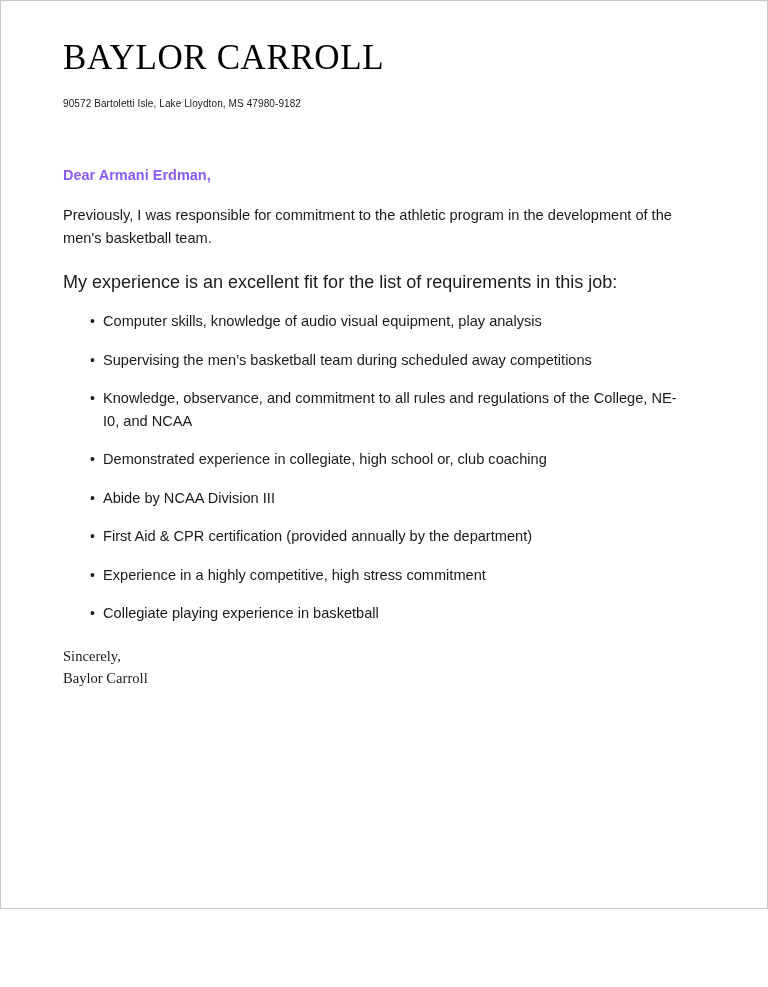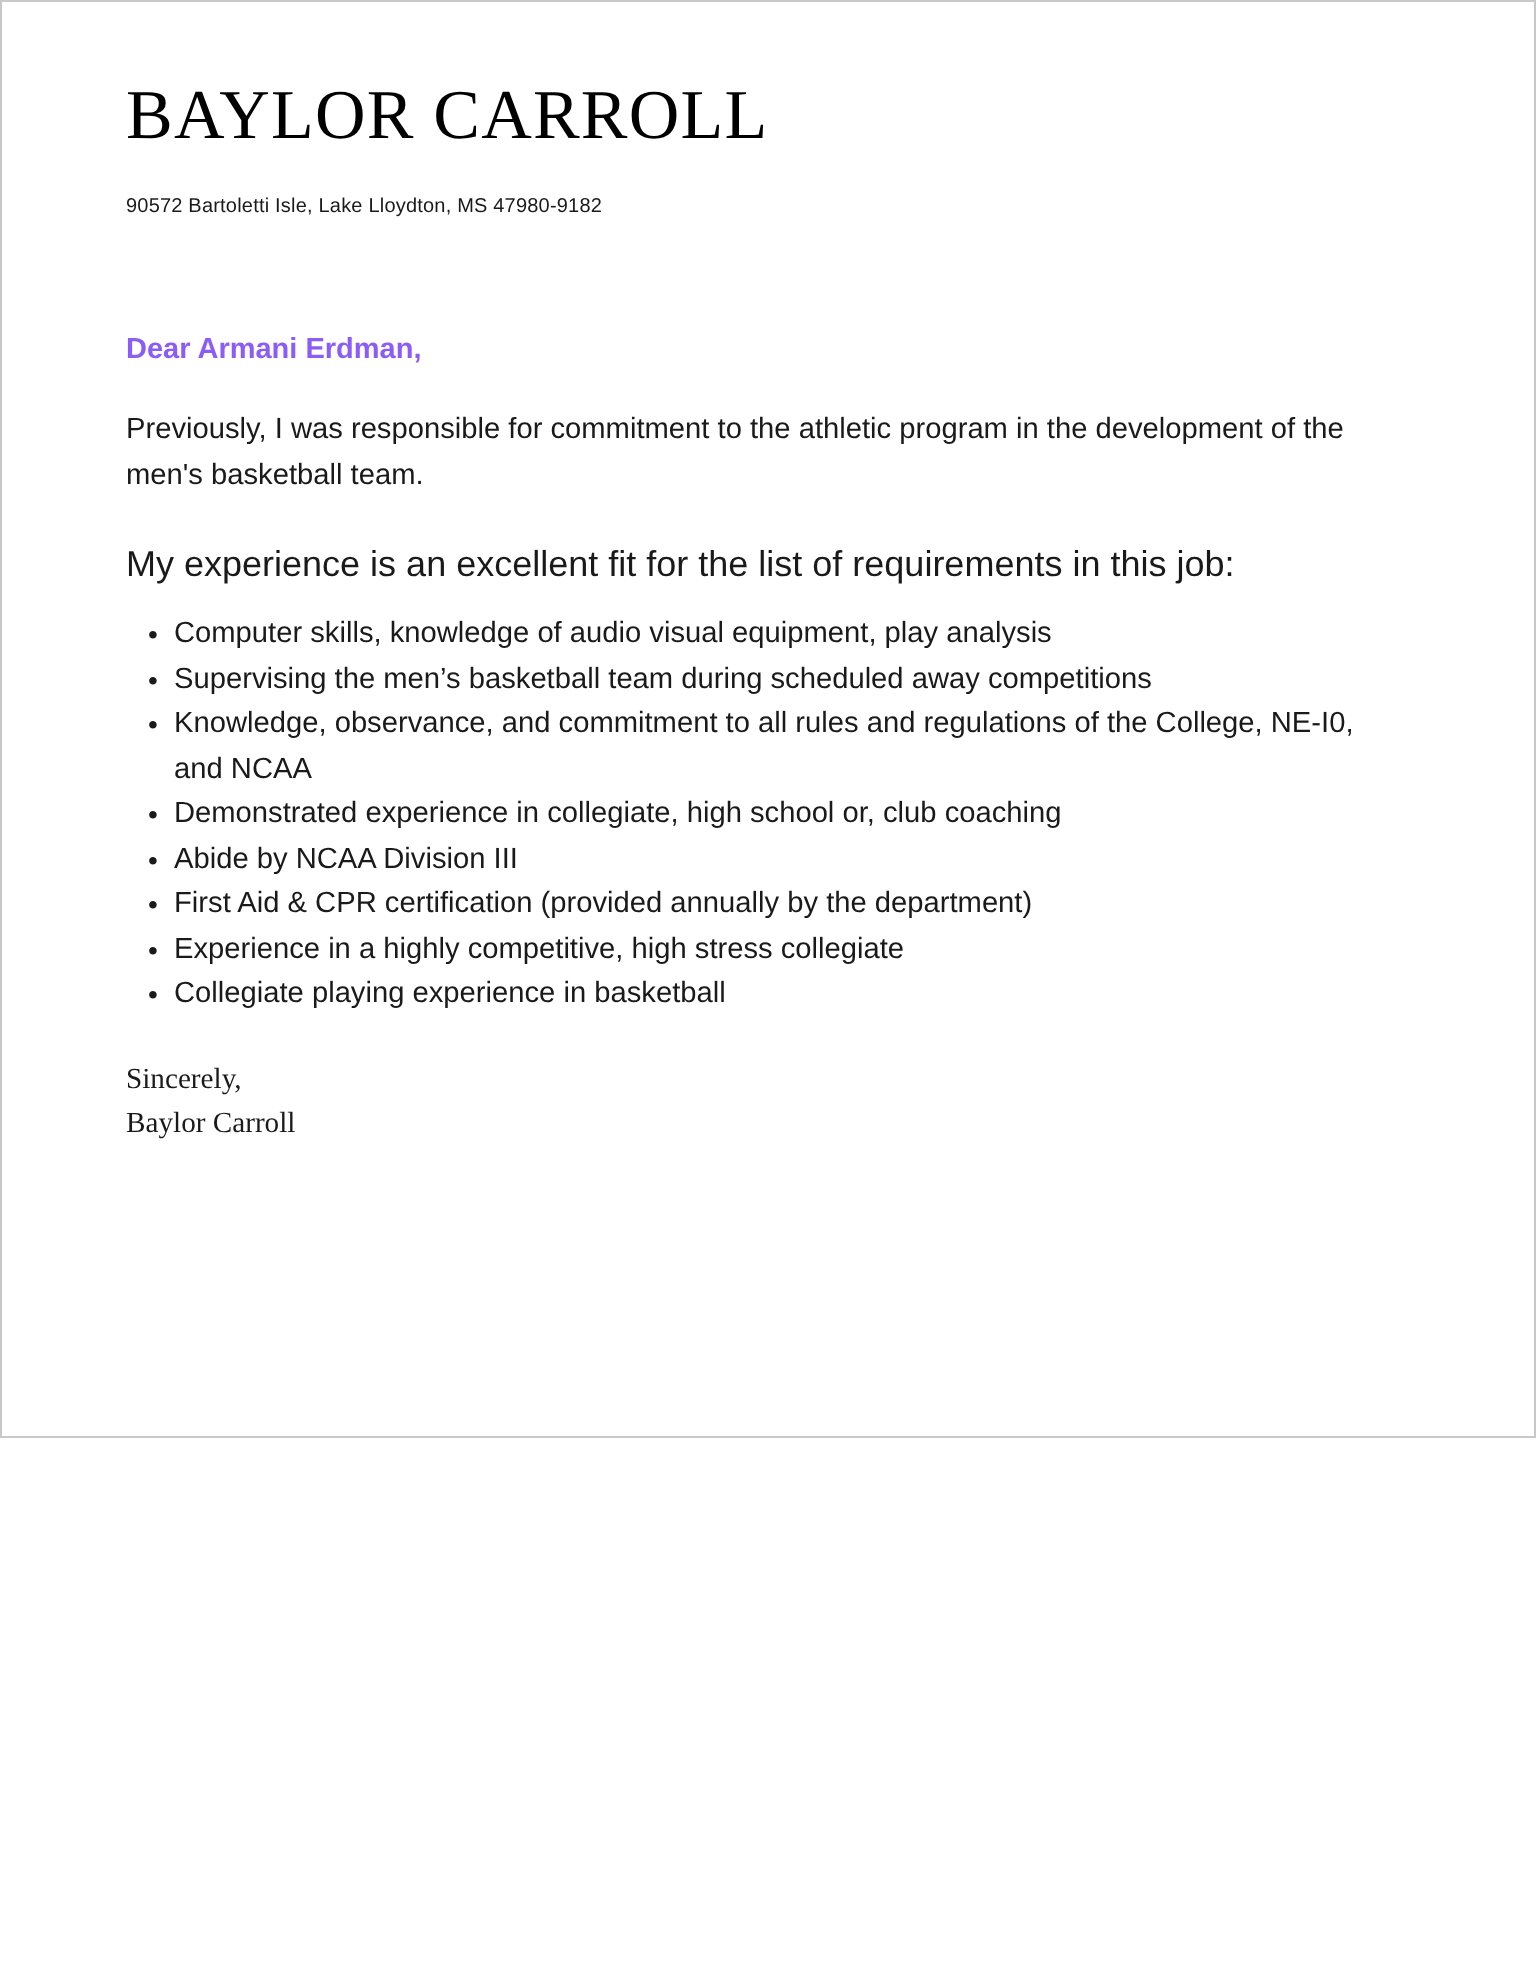--- a/index.html
+++ b/index.html
@@ -10,21 +10,21 @@
   body {
     width: 768px;
     height: 987px;
     font-family: "Liberation Sans", sans-serif;
     -webkit-font-smoothing: antialiased;
   }
   .page {
     position: relative;
     box-sizing: border-box;
     width: 768px;
-    height: 719px;
+    height: 909px;
     background: #ffffff;
     border: 1px solid #c8c8c8;
     overflow: hidden;
   }
   .letter {
     position: absolute;
     left: 62px;
     top: 36px;
     width: 632px;
   }
@@ -68,21 +68,21 @@
     list-style: none;
     margin: 12px 0 0 0;
     padding: 0;
   }
   .req-list li {
     position: relative;
     font-size: 14.6px;
     line-height: 22.5px;
     color: #1a1a1a;
     padding-left: 24px;
-    margin: 0;
+    margin: 16px;
   }
   .req-list li::before {
     content: "\2022";
     position: absolute;
     left: 11px;
     top: 0;
     font-size: 14px;
     line-height: 22.5px;
     color: #1a1a1a;
   }
@@ -119,21 +119,21 @@
 
     <p class="req-intro">My experience is an excellent fit for the list of requirements in this job:</p>
 
     <ul class="req-list">
       <li>Computer skills, knowledge of audio visual equipment, play analysis</li>
       <li>Supervising the men’s basketball team during scheduled away competitions</li>
       <li>Knowledge, observance, and commitment to all rules and regulations of the College, NE-I0, and NCAA</li>
       <li>Demonstrated experience in collegiate, high school or, club coaching</li>
       <li>Abide by NCAA Division III</li>
       <li>First Aid &amp; CPR certification (provided annually by the department)</li>
-      <li>Experience in a highly competitive, high stress collegiate</li>
+      <li>Experience in a highly competitive, high stress commitment</li>
       <li>Collegiate playing experience in basketball</li>
     </ul>
 
 
     <div class="closing">
       <div>Sincerely,</div>
       <div>Baylor Carroll</div>
     </div>
 
   </div>

